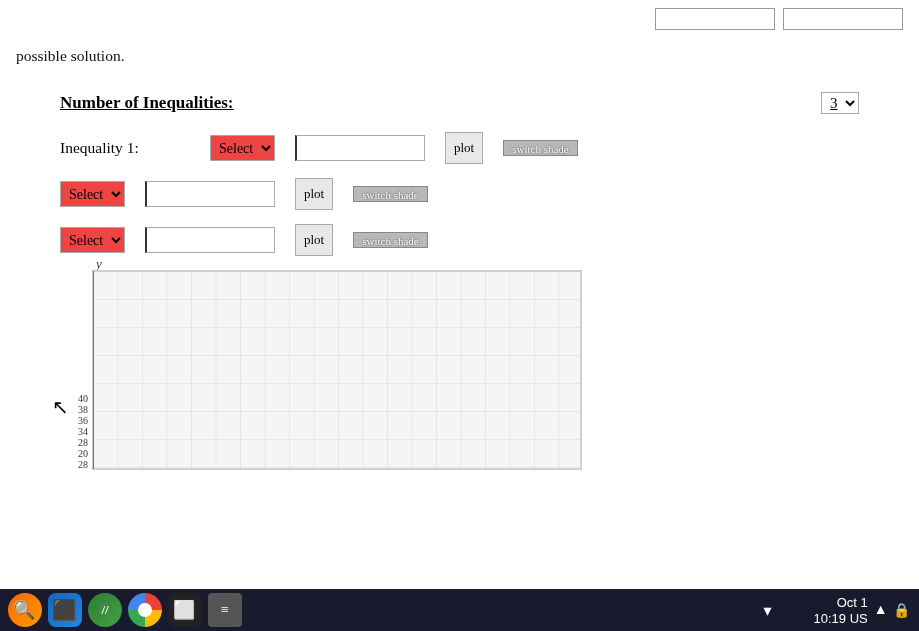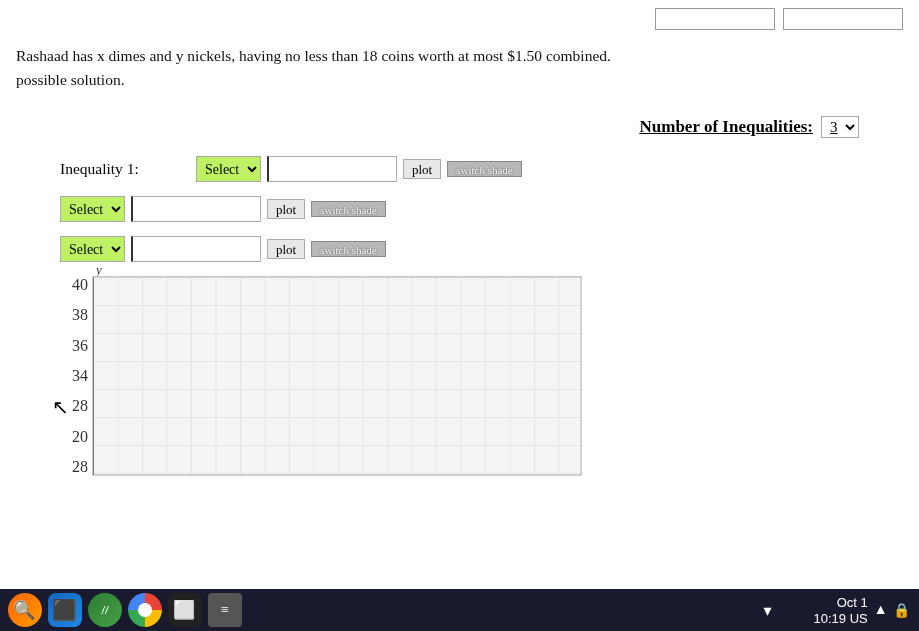--- a/index.html
+++ b/index.html
@@ -35,21 +35,21 @@
       color: #111;
     }
 
     .main-content {
       padding: 0 60px;
     }
 
     .num-inequalities-row {
       display: flex;
       align-items: center;
-      justify-content: flex-end;
+      justify-content: space-between;
       margin: 18px 0 18px 0;
       font-size: 17px;
       font-weight: bold;
       text-decoration: underline;
       gap: 8px;
     }
 
     .num-ineq-label {
       text-decoration: underline;
     }
@@ -60,53 +60,53 @@
       padding: 1px 4px;
       background: #fff;
       font-family: Georgia, serif;
       cursor: pointer;
     }
 
     .inequality-row {
       display: flex;
       align-items: center;
       margin: 14px 0;
-      gap: 6px;
+      gap: 20px;
       font-size: 15.5px;
     }
 
     .ineq-label {
       width: 130px;
       font-size: 15.5px;
       flex-shrink: 0;
     }
 
     .ineq-select {
       font-size: 14px;
       border: 1px solid #aaa;
       padding: 2px 4px;
-      background: #bef264;
+      background: #ef4444;
       font-family: Georgia, serif;
       cursor: pointer;
       height: 26px;
     }
 
     .ineq-input {
       width: 130px;
       height: 26px;
       border: 1px solid #aaa;
       font-size: 14px;
       font-family: Georgia, serif;
       padding: 2px 4px;
       background: #fff;
       border-left: 2px solid #333;
     }
 
     .plot-btn {
-      height: 20px;
+      height: 32px;
       padding: 2px 8px;
       font-size: 13px;
       border: 1px solid #aaa;
       background: #e8e8e8;
       font-family: Georgia, serif;
       cursor: pointer;
     }
 
     .shade-btn {
       height: 16px;
@@ -126,24 +126,24 @@
       width: 530px;
       height: 200px;
     }
 
     .graph-y-labels {
       position: absolute;
       left: 0;
       top: 0;
       display: flex;
       flex-direction: column;
-      justify-content: space-between;
+      justify-content: flex-end;
       height: 100%;
       width: 28px;
-      font-size: 16px;
+      font-size: 10px;
       text-align: right;
       color: #333;
     }
 
     .graph-canvas {
       position: absolute;
       left: 32px;
       top: 0;
       width: 490px;
       height: 100%;
@@ -221,21 +221,20 @@
   </style>
 </head>
 <body>
 
 <div class="top-bar">
   <div class="top-bar-box"></div>
   <div class="top-bar-box"></div>
 </div>
 
 <div class="problem-text">
-  <div>Rashaad has x dimes and y nickels, having no less than 18 coins worth at most $1.50 combined.</div>
   <div>possible solution.</div>
 </div>
 
 <div class="main-content">
 
   <div class="num-inequalities-row">
     <span class="num-ineq-label">Number of Inequalities:</span>
     <select class="num-ineq-select">
       <option>3</option>
       <option>1</option>

